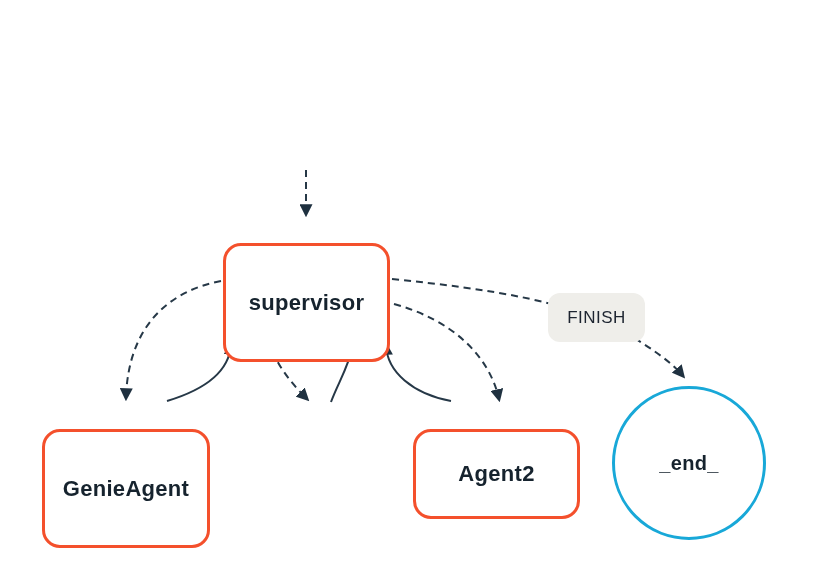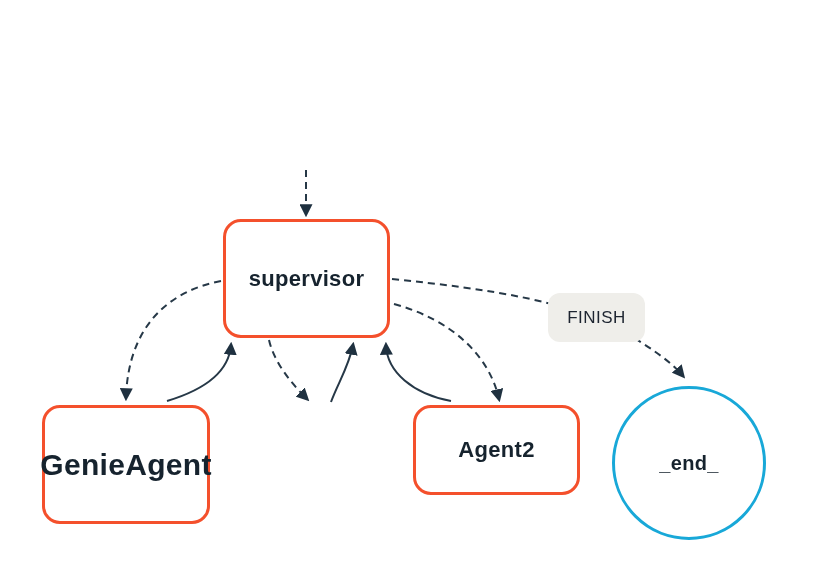--- a/index.html
+++ b/index.html
@@ -36,24 +36,25 @@
   }
   .node.circle{
     border:3px solid var(--cyan);
     border-radius:50%;
     font-size:20px;
   }
   .node.rect{
     border:3px solid var(--orange);
     border-radius:18px;
     font-size:22px;
+    margin-top:24px;
   }
   #node-start{left:228px;top:12px;width:156px;height:156px;}
   #node-supervisor{left:223px;top:219px;width:167px;height:119px;}
-  #node-genieagent{left:42px;top:405px;width:168px;height:119px;font-size:30px;}
+  #node-genieagent{left:42px;top:405px;width:168px;height:119px;font-size:22px;}
   #node-agent1{left:228px;top:405px;width:167px;height:119px;}
   #node-agent2{left:413px;top:405px;width:167px;height:90px;}
   #node-end{left:612px;top:386px;width:154px;height:154px;}
   .edge-label{
     position:absolute;
     left:548px;top:293px;width:97px;height:49px;
     background:var(--label-bg);
     border-radius:12px;
     display:flex;align-items:center;justify-content:center;
     font-size:17px;

